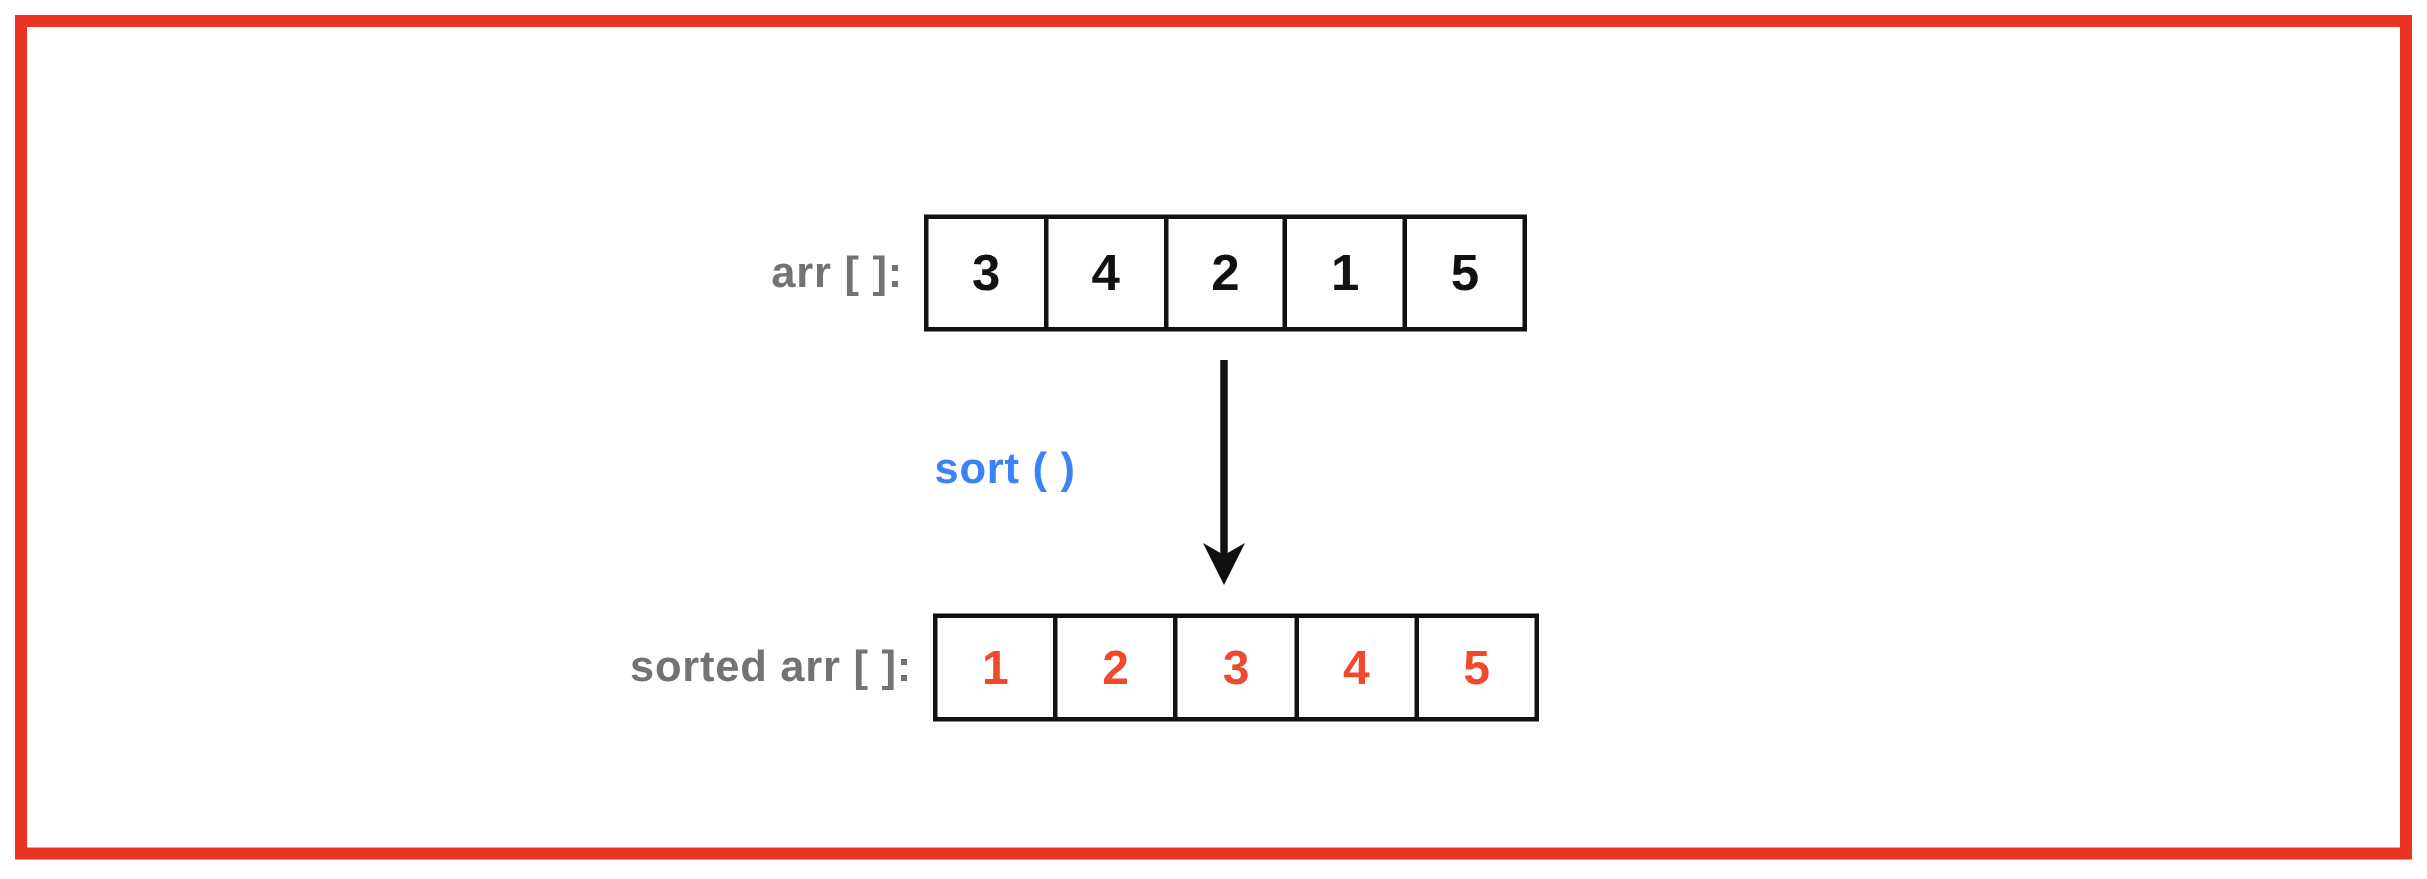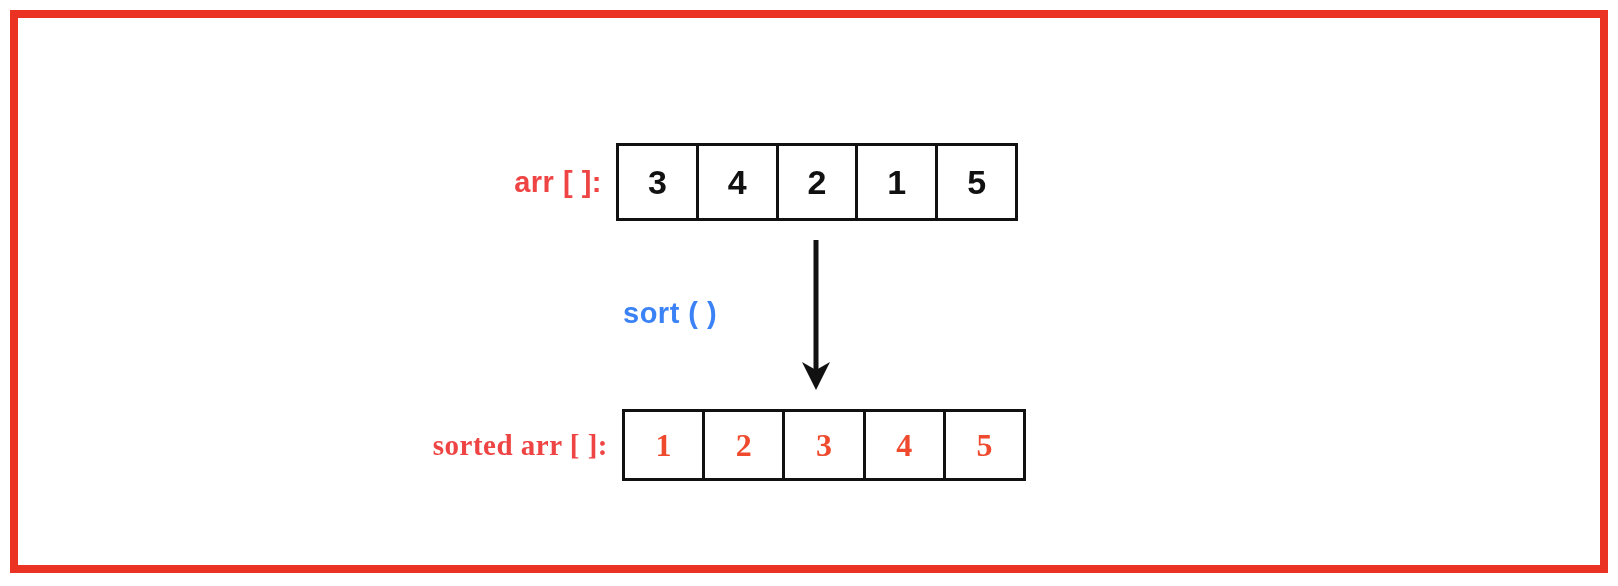--- a/index.html
+++ b/index.html
@@ -40,26 +40,25 @@
     width: 1000px;
     height: 78px;
     justify-content: flex-end;
   }
   #row-sorted {
     left: 0px;
     top: 391px;
     width: 1008px;
     height: 72px;
     justify-content: flex-end;
-    font-family: Liberation Serif, serif;
   }
   .array-label {
     font-weight: bold;
     font-size: 29px;
-    color: #ef4444;
+    color: #737373;
     letter-spacing: 0.5px;
     white-space: nowrap;
     padding-right: 14px;
     line-height: 1;
   }
   .array-boxes {
     display: flex;
     border: 3px solid #111111;
     box-sizing: border-box;
     background: #ffffff;

